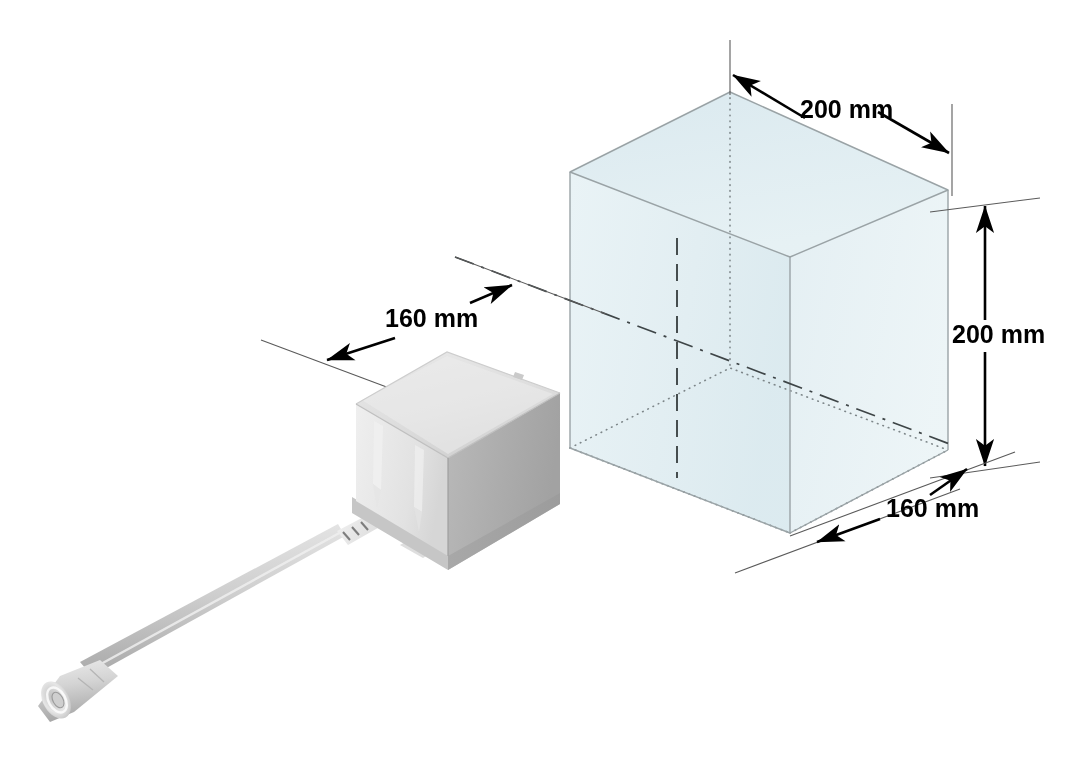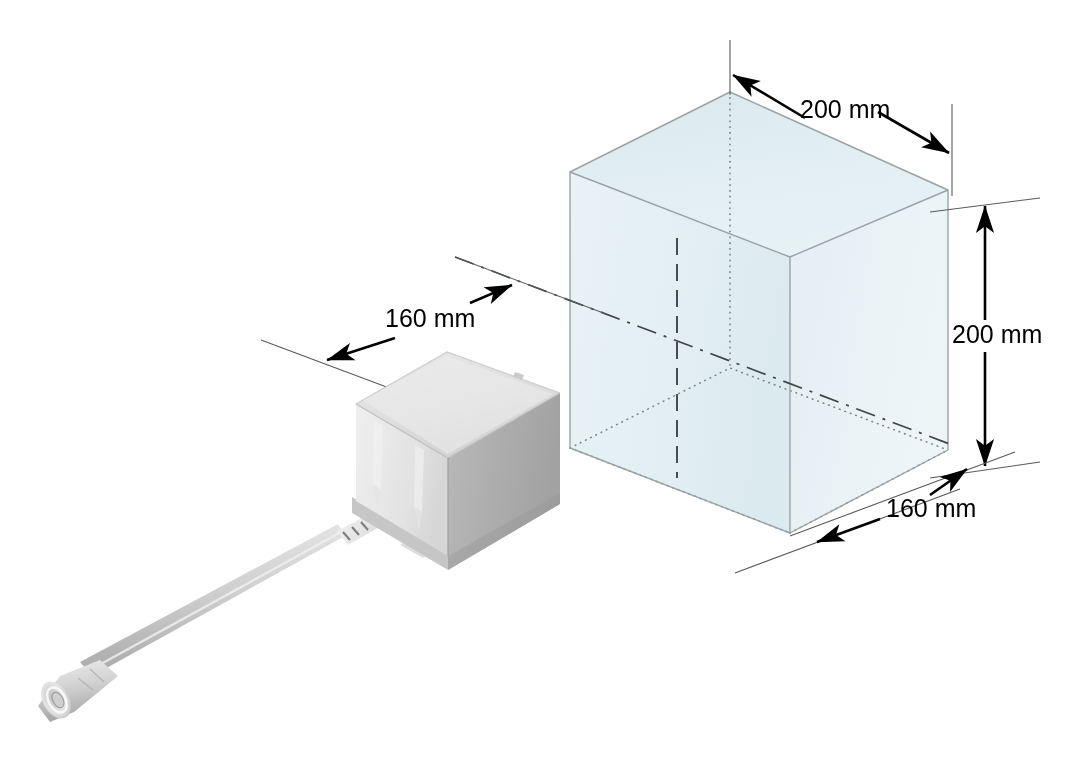--- a/index.html
+++ b/index.html
@@ -13,20 +13,21 @@
     height: 771px;
     position: relative;
     overflow: hidden;
     font-family: "Liberation Sans", sans-serif;
   }
   #diagram-root {
     position: absolute;
     left: 0; top: 0;
     width: 1080px;
     height: 540px;
+    font-weight: bold;
   }
   svg.scene {
     position: absolute;
     left: 0; top: 0;
     width: 1080px;
     height: 771px;
     display: block;
   }
   .dim-text {
     font-family: "Liberation Sans", sans-serif;

